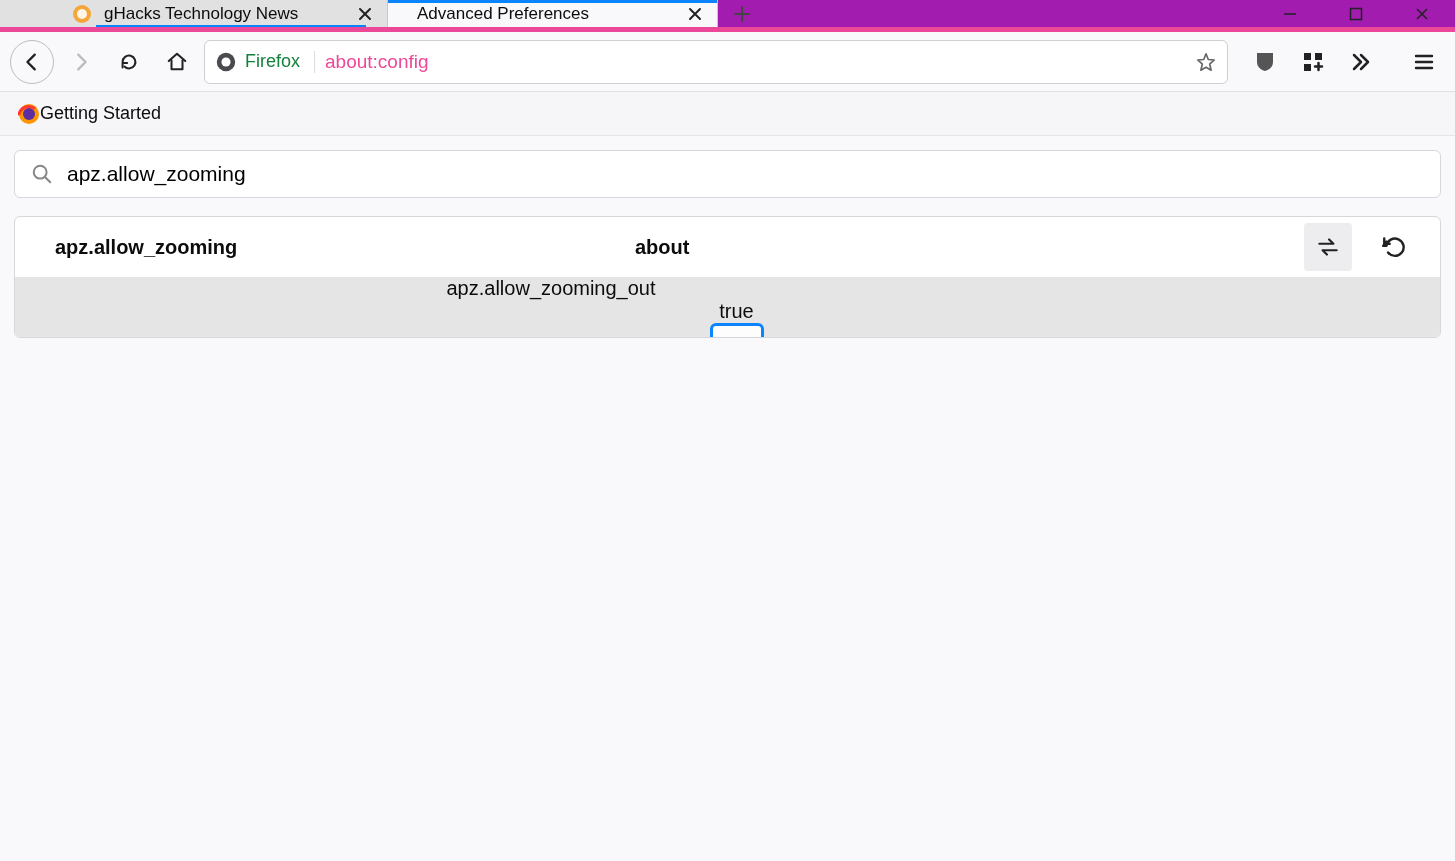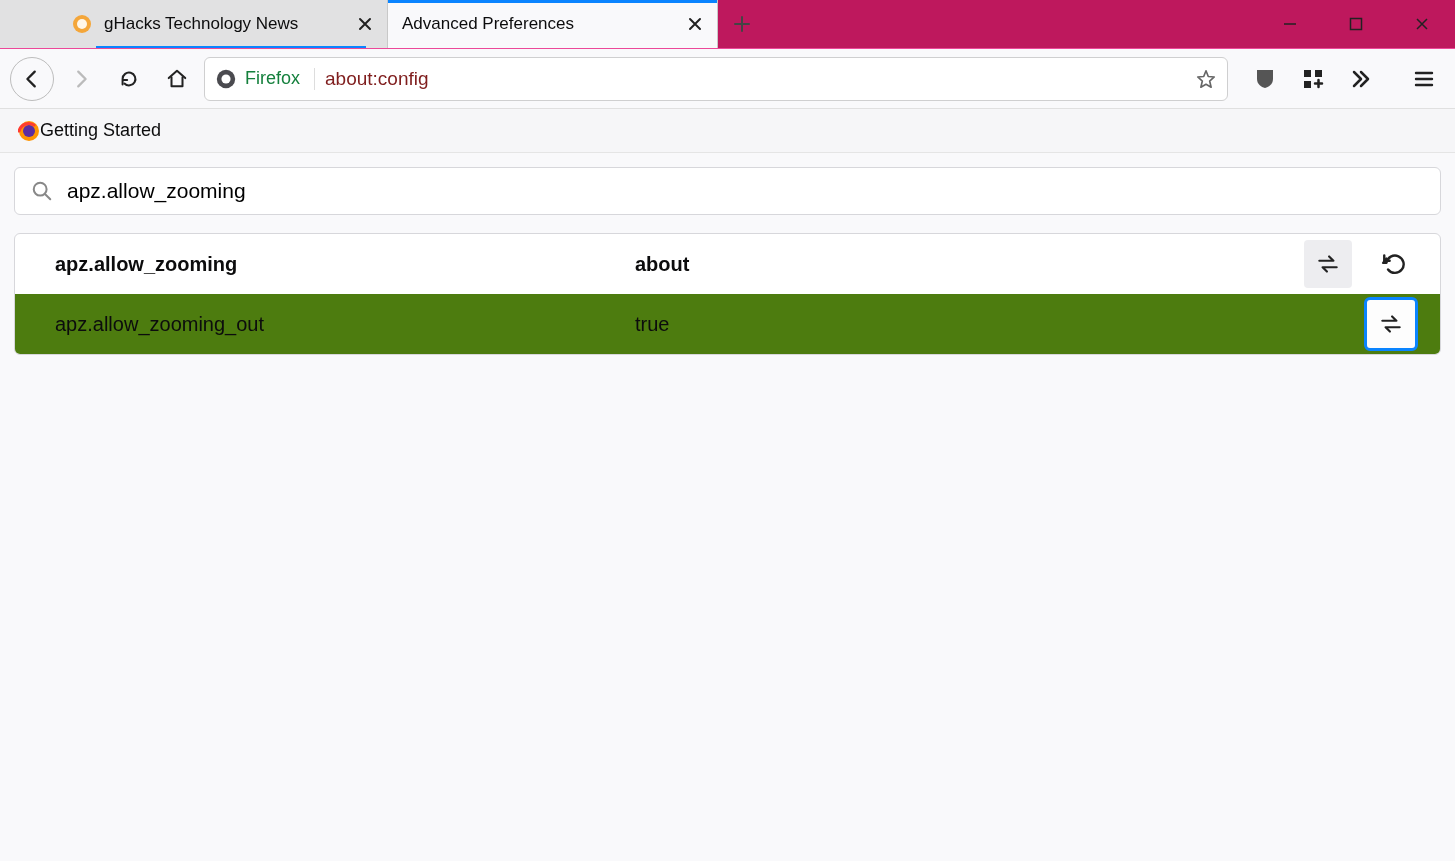--- a/index.html
+++ b/index.html
@@ -8,23 +8,23 @@
     background: #f9f9fb;
     width: 1455px;
     height: 861px;
     overflow: hidden;
     color: #0c0c0d;
   }
   
   .tabstrip {
     display: flex;
     align-items: stretch;
-    height: 49px;
-    background: #be185d;
-    border-bottom: 1px solid #ec4899;
+    height: 32px;
+    background: #a21caf;
+    border-bottom: 5px solid #ec4899;
   }
   .tab-prespace { width: 58px; background:#e1e1e2; }
   .tab {
     width: 330px;
     display: flex;
     align-items: center;
     padding: 0 10px 0 14px;
     font-size: 17px;
     gap: 12px;
     border-right: 1px solid #c8c8c8;
@@ -68,21 +68,21 @@
     display:flex; align-items:center; justify-content:center;
   }
   .nav-forward { color:#999; }
   .urlbar {
     flex:1; height:44px; background:#fff; border:1px solid #cfcfd0;
     border-radius:6px; display:flex; align-items:center; padding:0 10px;
     font-size:18px; gap:10px;
   }
   .identity { display:flex; align-items:center; gap:8px; color:#555; border-right:1px solid #ddd; padding-right:14px; }
   .identity .label { color:#15803d; font-size:18px; }
-  .urlinput { flex:1; border:none; outline:none; font-size:19px; color:#7f1d1d; background:transparent; }
+  .urlinput { flex:1; border:none; outline:none; font-size:19px; color:#ec4899; background:transparent; }
   .star { color:#666; }
   .toolbar-right { display:flex; align-items:center; gap:6px; margin-left:10px; }
   .toolbar-right .tbtn { width:42px; height:42px; display:flex; align-items:center; justify-content:center; }
   .right-sep { width:1px; height:36px;  margin:0 4px; }
   
   .bookmarks-bar {
     height:44px; display:flex; align-items:center; padding:0 18px; gap:0;
     border-bottom:1px solid #e5e5e5; font-size:18px;
     background:#f6f6f8;
   }
@@ -103,21 +103,21 @@
   .pref-list {
     margin-top:18px; border:1px solid #d7d7db; border-radius:6px;
     background:#fff; overflow:hidden;
   }
   .pref-row {
     display:flex; align-items:center;
     height:60px; padding:0 22px 0 40px;
     font-size:20px;
   }
   .pref-row.modified { font-weight:700; }
-  .pref-row.alt { background:#4d7c0f; }
+  .pref-row.alt { background:#e5e5e5;flex-direction:column; }
   .pref-name { width:580px; }
   .pref-value { flex:1; }
   .pref-actions { display:flex; align-items:center; gap:18px; }
   .action-btn {
     width:48px; height:48px; border-radius:4px;
     display:flex; align-items:center; justify-content:center;
   }
   .action-btn.toggle-default { background:#ededf0; }
   .action-btn.toggle-focus {
     background:#fdfdfd;
@@ -147,21 +147,21 @@
     <span class="close">
       <svg width="14" height="14" viewBox="0 0 14 14">
           <path d="M2 2 L12 12 M12 2 L2 12" stroke="#222" stroke-width="2" stroke-linecap="round"></path>
         </svg>
     </span>
     <span class="ghacks-underline"></span>
   </div>
 
 
   <div class="tab active">
-    <span class="label" style="margin-left:0;">Advanced Preferences</span>
+    <span class="label" style="margin-left:15px;">Advanced Preferences</span>
     <span class="close">
       <svg width="14" height="14" viewBox="0 0 14 14">
           <path d="M2 2 L12 12 M12 2 L2 12" stroke="#222" stroke-width="2" stroke-linecap="round"></path>
         </svg>
     </span>
   </div>
 
   <div class="tab-newtab">
     <svg width="18" height="18" viewBox="0 0 18 18">
         <path d="M9 2v14M2 9h14" stroke="#444" stroke-width="2" stroke-linecap="round"></path>

